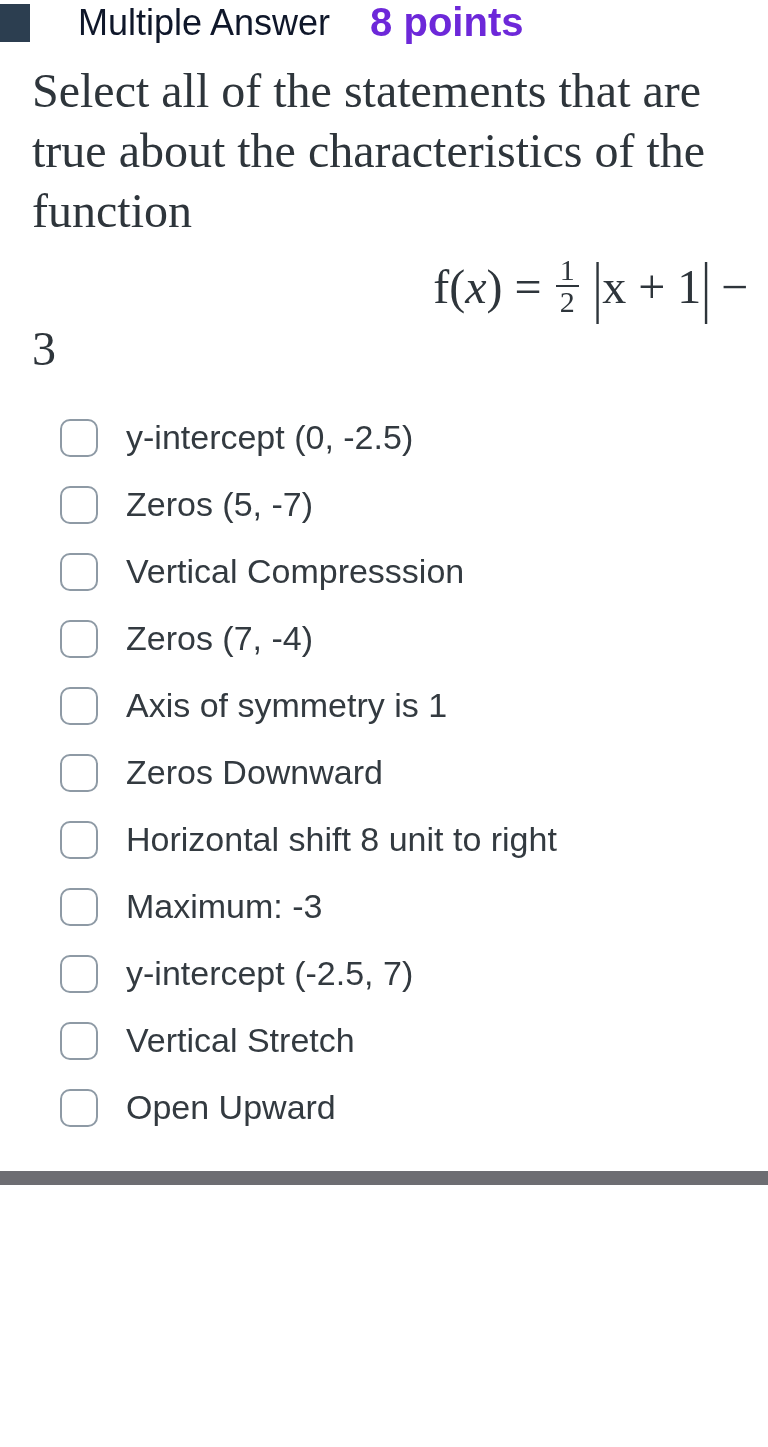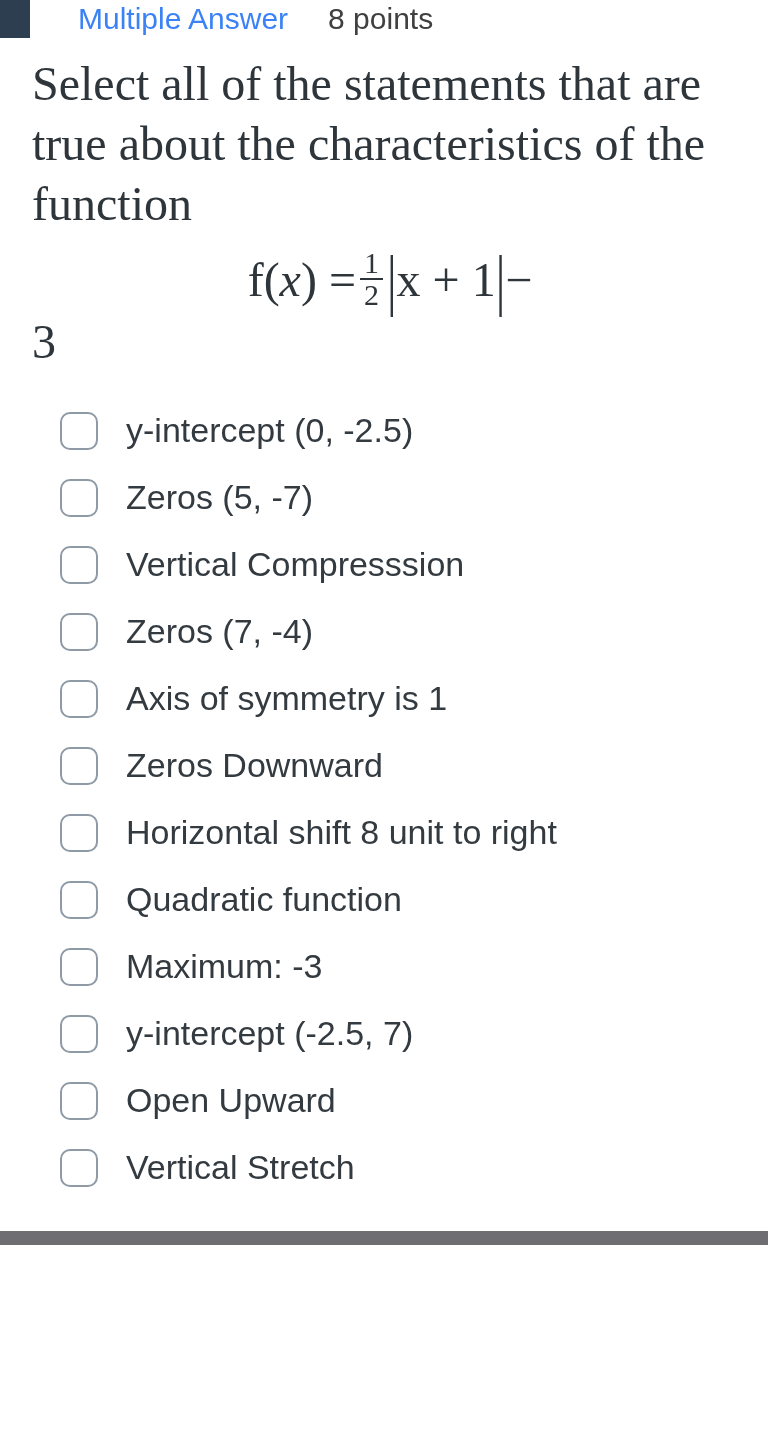--- a/index.html
+++ b/index.html
@@ -1,29 +1,29 @@
 <!DOCTYPE html>
 <html><head>
 <meta charset="utf-8">
 <style>
   * { box-sizing: border-box; margin: 0; padding: 0; }
   html, body { width: 768px; background: #fff; font-family: Arial, Helvetica, sans-serif; color: #333a40; }
   .header-row { display: flex; align-items: center; gap: 18px; padding: 0 0 10px 0; }
   .accent-bar { width: 30px; height: 38px; background: #2c3e50; }
-  .qtype { color: #3b82f6; font-size: 30px; font-weight: 400; margin-left: 30px; }
-  .points { color: #404040; font-size: 30px; font-weight: 400; margin-left: 22px; }
+  .qtype { color: #0f172a; font-size: 36px; font-weight: 400; margin-left: 30px; }
+  .points { color: #6d28d9; font-size: 40px; font-weight: 700; margin-left: 22px; }
   .prompt {
     font-family: 'Times New Roman', Times, serif;
     font-size: 48px;
     color: #2e353b;
     line-height: 1.25;
     padding: 6px 28px 0 32px;
   }
   .formula-wrap { font-family: 'Times New Roman', Times, serif; font-size: 48px; color: #2e353b; padding: 14px 20px 0 32px; }
-  .formula-line1 { text-align: center; display: flex; align-items: center; justify-content: center; font-style: normal; }
+  .formula-line1 { text-align: center; display: flex; align-items: center; justify-content: flex-end; gap: 10px; font-style: normal; }
   .fx { font-style: normal; }
   .fx .fi { font-style: italic; }
   .frac { display: inline-flex; flex-direction: column; align-items: center; font-size: 30px; line-height: 1; vertical-align: middle; margin: 0 4px; }
   .frac .num { border-bottom: 2px solid #2e353b; padding: 0 4px; }
   .frac .den { padding: 0 4px; }
   .abs-bar { display: inline-block; transform: scaleY(1.4); font-weight: 300; }
   .tail3 { font-family: 'Times New Roman', Times, serif; font-size: 48px; color: #2e353b; padding: 4px 0 20px 32px; }
   .options { padding: 8px 20px 24px 60px; }
   .option-row { display: flex; align-items: center; gap: 28px; padding: 14px 0; }
   .checkbox {
@@ -85,33 +85,29 @@
   <div class="option-row">
     <div class="checkbox"></div>
     <span class="opt-label">Zeros Downward</span>
   </div>
   <div class="option-row">
     <div class="checkbox"></div>
     <span class="opt-label">Horizontal shift 8 unit to right</span>
   </div>
   <div class="option-row">
     <div class="checkbox"></div>
-    <span class="opt-label">Quadratic function</span>
-  </div>
-  <div class="option-row">
-    <div class="checkbox"></div>
     <span class="opt-label">Maximum: -3</span>
   </div>
   <div class="option-row">
     <div class="checkbox"></div>
     <span class="opt-label">y-intercept (-2.5, 7)</span>
   </div>
   <div class="option-row">
     <div class="checkbox"></div>
-    <span class="opt-label">Open Upward</span>
+    <span class="opt-label">Vertical Stretch</span>
   </div>
   <div class="option-row">
     <div class="checkbox"></div>
-    <span class="opt-label">Vertical Stretch</span>
+    <span class="opt-label">Open Upward</span>
   </div>
 </div>
 
 <div class="bottom-bar"></div>
 
 </body></html>

